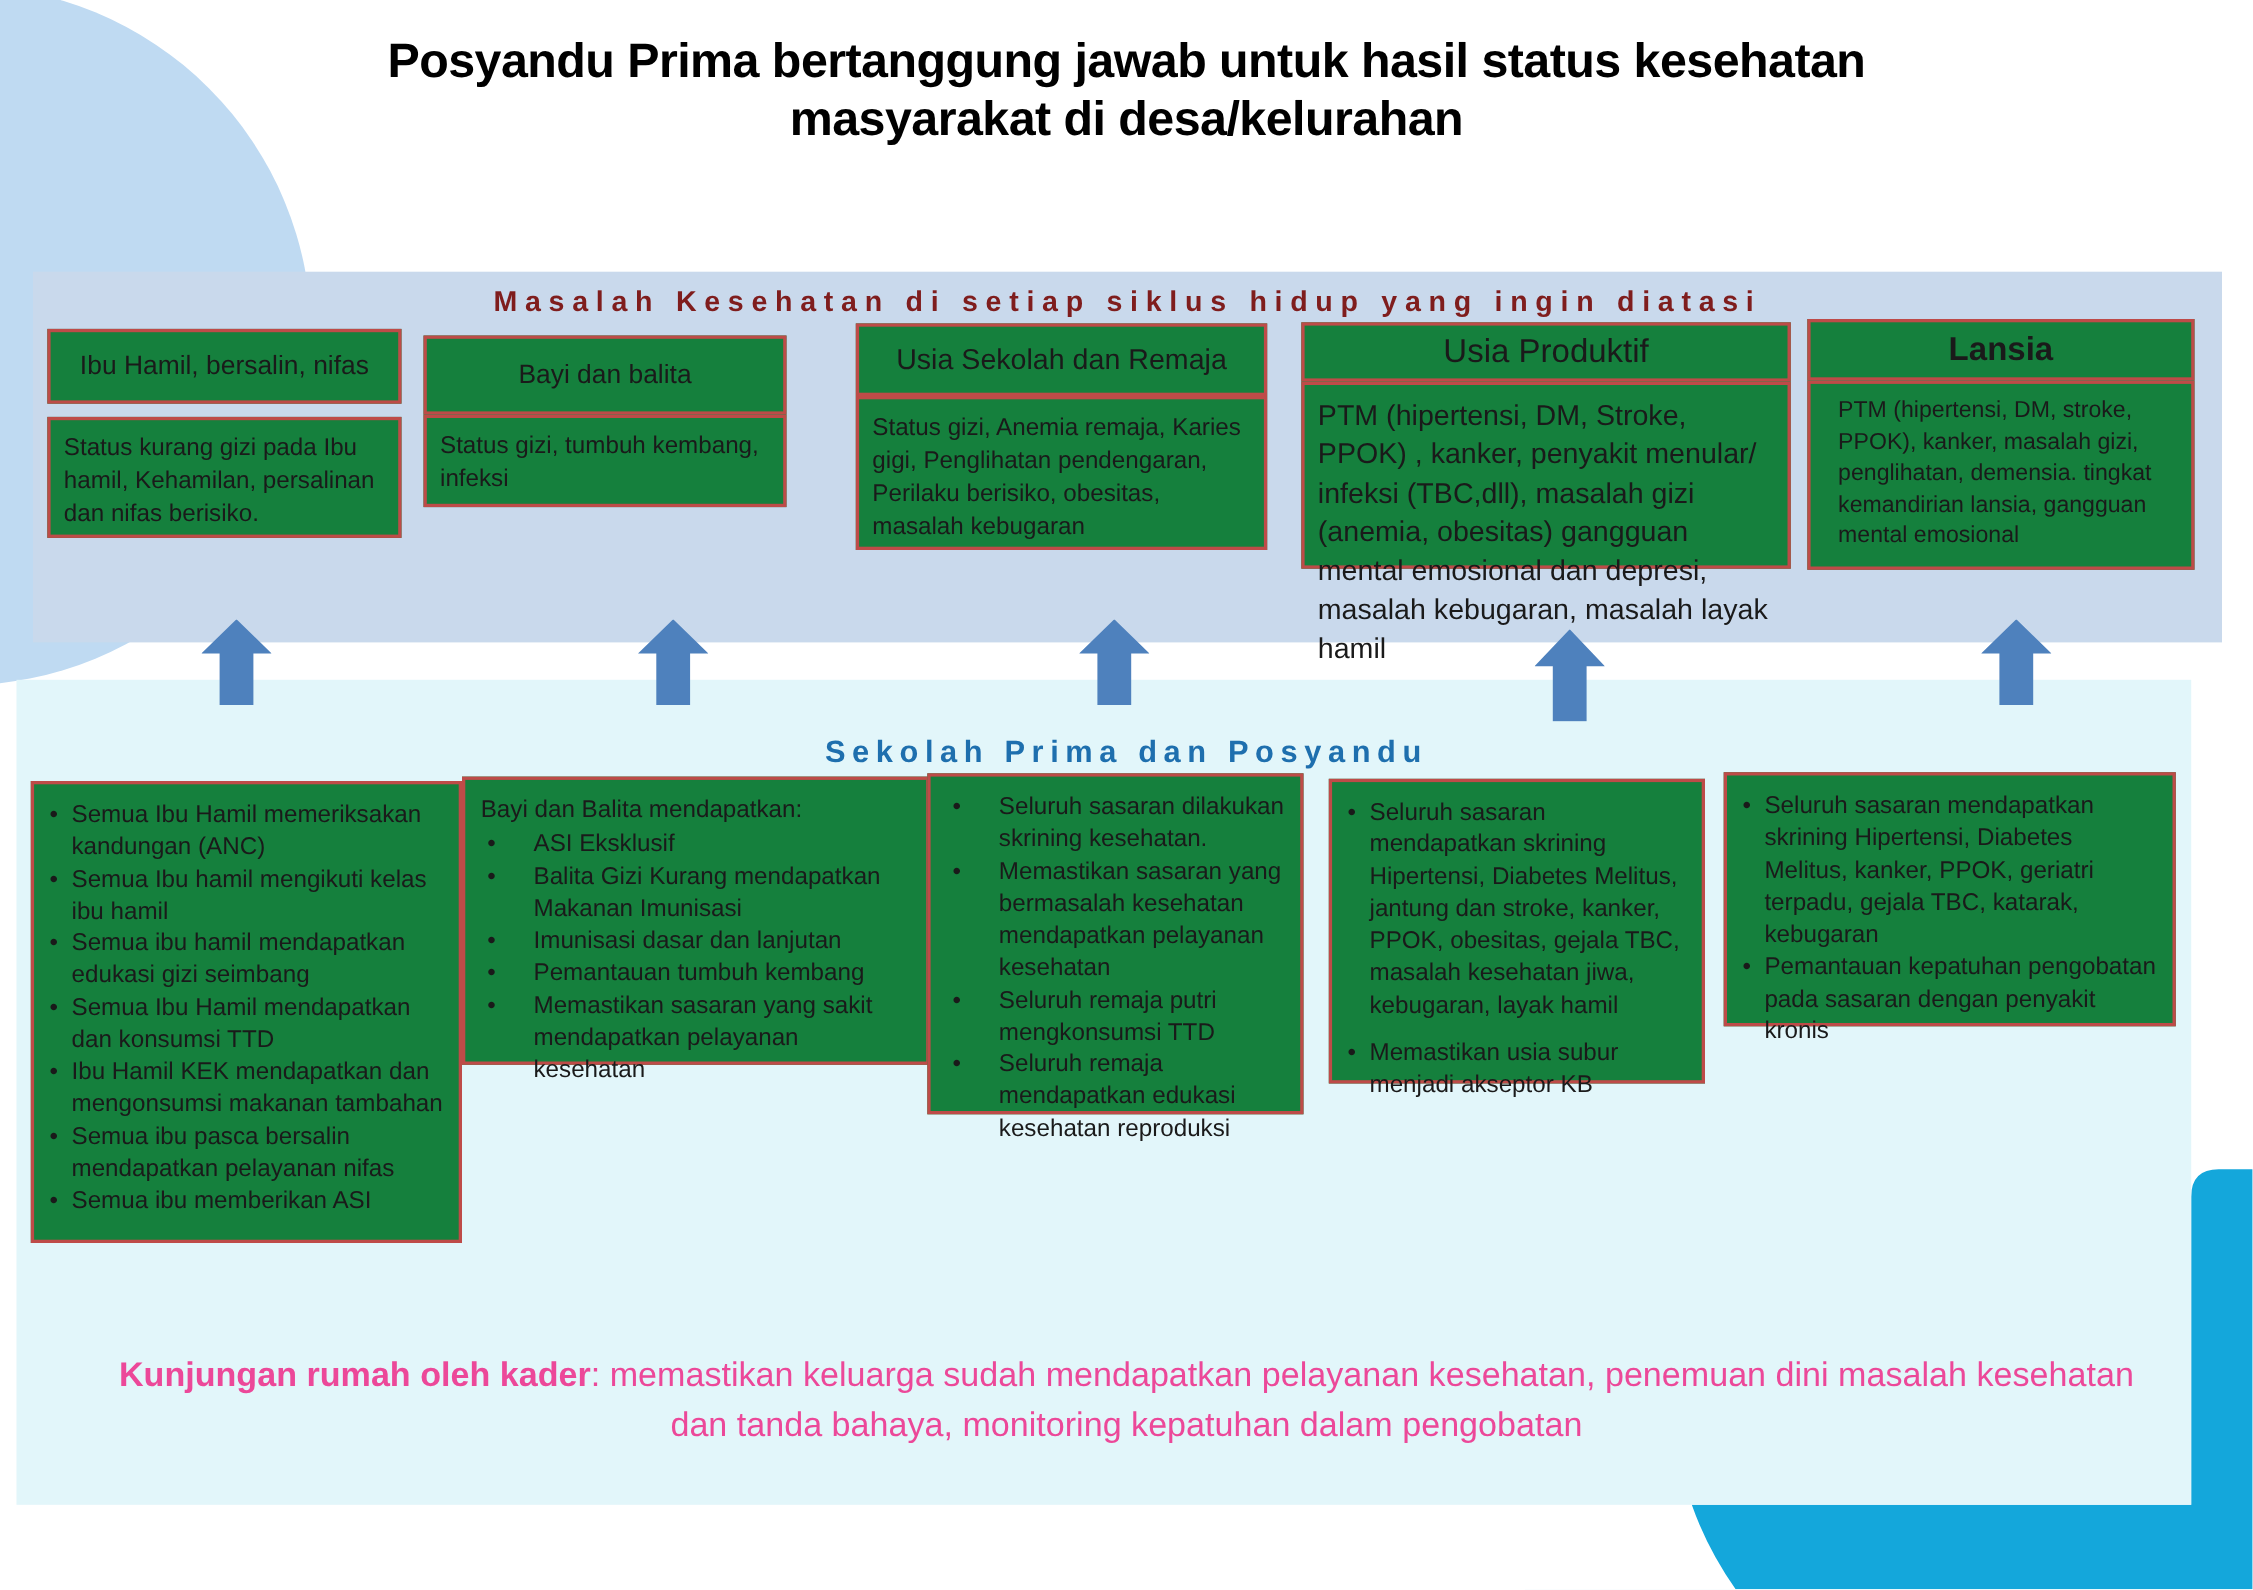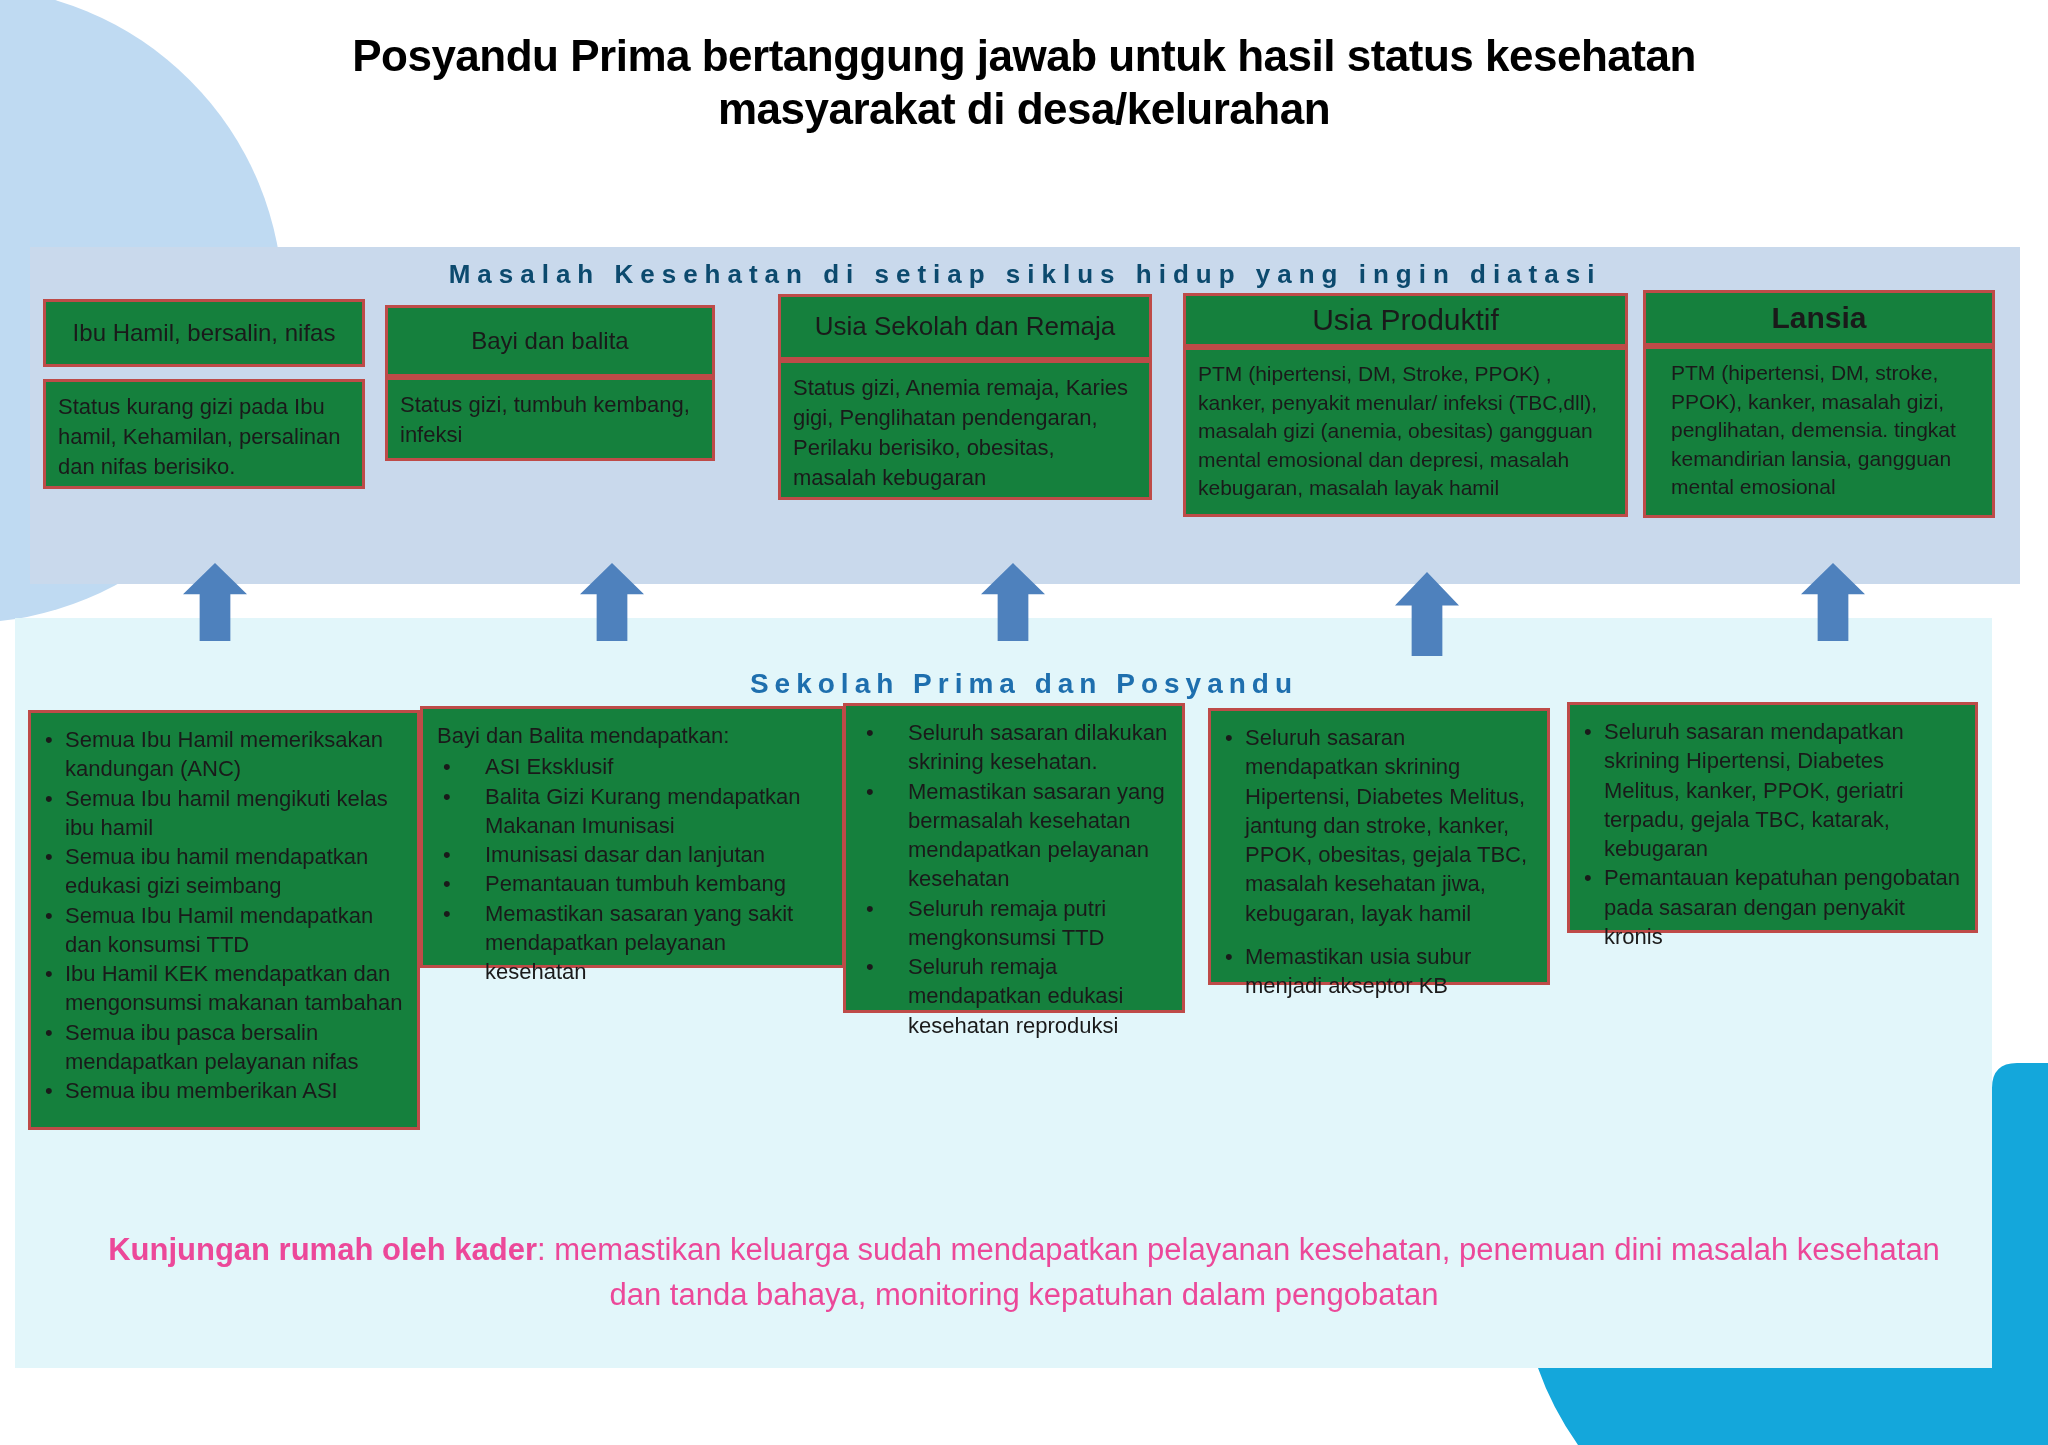--- a/index.html
+++ b/index.html
@@ -11,37 +11,37 @@
   .blob-tl{position:absolute;left:-353px;top:-13px;width:636px;height:636px;border-radius:50%;
     background:#bfdaf2;z-index:1;}
   .corner-br{position:absolute;left:1538px;top:1060px;z-index:1;}
   
   .title{position:absolute;left:0;right:0;top:30px;margin:0 auto;max-width:1490px;
     text-align:center;font-size:44px;line-height:1.2;font-weight:bold;color:#000;
     letter-spacing:-0.5px;z-index:3;}
   
   .band1{position:absolute;left:30px;top:247px;width:1990px;height:337px;background:#c9d9ec;z-index:2;}
   .band1-heading{position:absolute;left:0;width:100%;top:12px;text-align:center;
-    font-size:26px;font-weight:bold;color:#0c4a6e;letter-spacing:7px;}
+    font-size:26px;font-weight:bold;color:#7f1d1d;letter-spacing:7px;}
   .band2{position:absolute;left:15px;top:618px;width:1977px;height:750px;background:#e2f6fa;z-index:2;}
   .band2-heading{position:absolute;left:0;width:100%;top:668px;text-align:center;
     font-size:28px;font-weight:bold;color:#1e6fae;letter-spacing:6px;z-index:3;}
   
   .rbox{position:absolute;background:#15803d;border:3px solid #be4b48;box-sizing:border-box;z-index:3;}
   .phead{display:flex;align-items:center;justify-content:center;text-align:center;
     font-size:24px;line-height:1.2;}
   .pbody{padding:10px 12px;font-size:22px;line-height:1.36;text-align:left;}
   .p1h{left:43px;top:299px;width:322px;height:68px;}
   .p1b{left:43px;top:379px;width:322px;height:110px;}
   .p2h{left:385px;top:305px;width:330px;height:72px;}
   .p2b{left:385px;top:377px;width:330px;height:84px;}
   .p3h{left:778px;top:294px;width:374px;height:66px;font-size:26px;}
   .p3b{left:778px;top:360px;width:374px;height:140px;}
   .p4h{left:1183px;top:293px;width:445px;height:54px;font-size:30px;}
-  .p4b{left:1183px;top:347px;width:445px;height:170px;font-size:21px;}
+  .p4b{left:1183px;top:347px;width:445px;height:170px;font-size:26px;}
   .p5h{left:1643px;top:290px;width:352px;height:56px;font-size:30px;font-weight:bold;}
   .p5b{left:1643px;top:346px;width:352px;height:172px;font-size:21px;padding-left:25px;}
   
   .arrow-up{position:absolute;width:64px;height:78px;background:#4e81bd;z-index:3;
     clip-path:polygon(50% 0%,100% 40%,74% 40%,74% 100%,26% 100%,26% 40%,0% 40%);
     filter:drop-shadow(7px 7px 0 rgba(150,185,225,0.55));}
   .a1{left:183px;top:563px;}
   .a2{left:580px;top:563px;}
   .a3{left:981px;top:563px;}
   .a4{left:1395px;top:572px;height:84px;}

